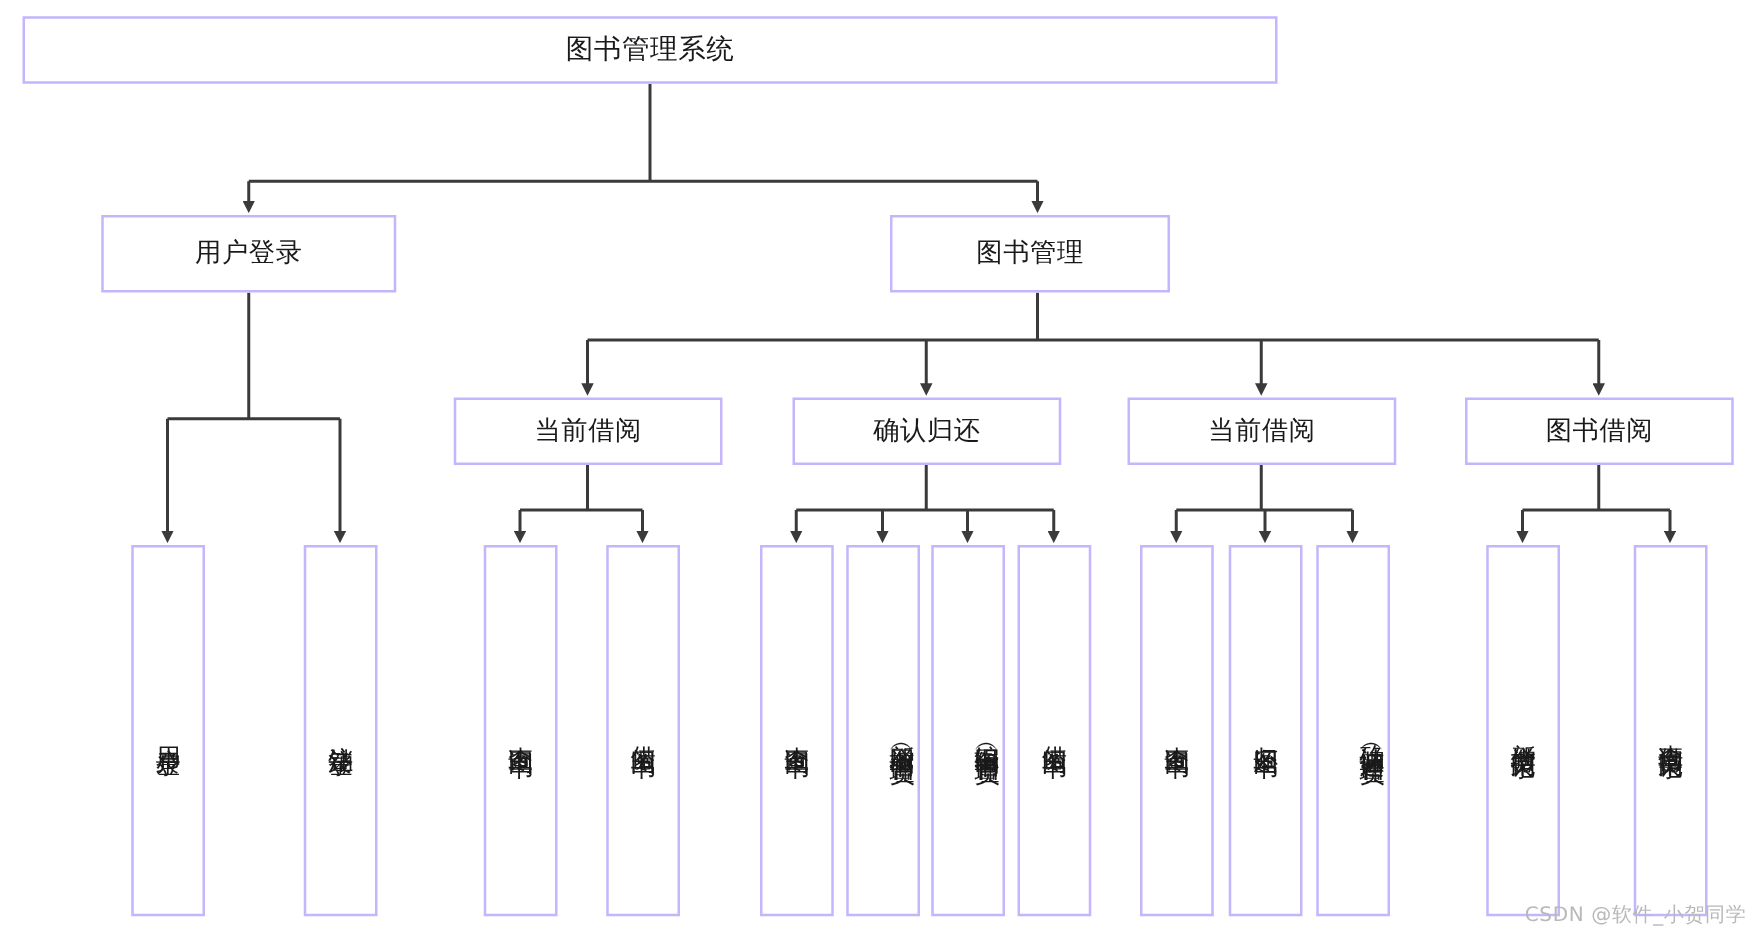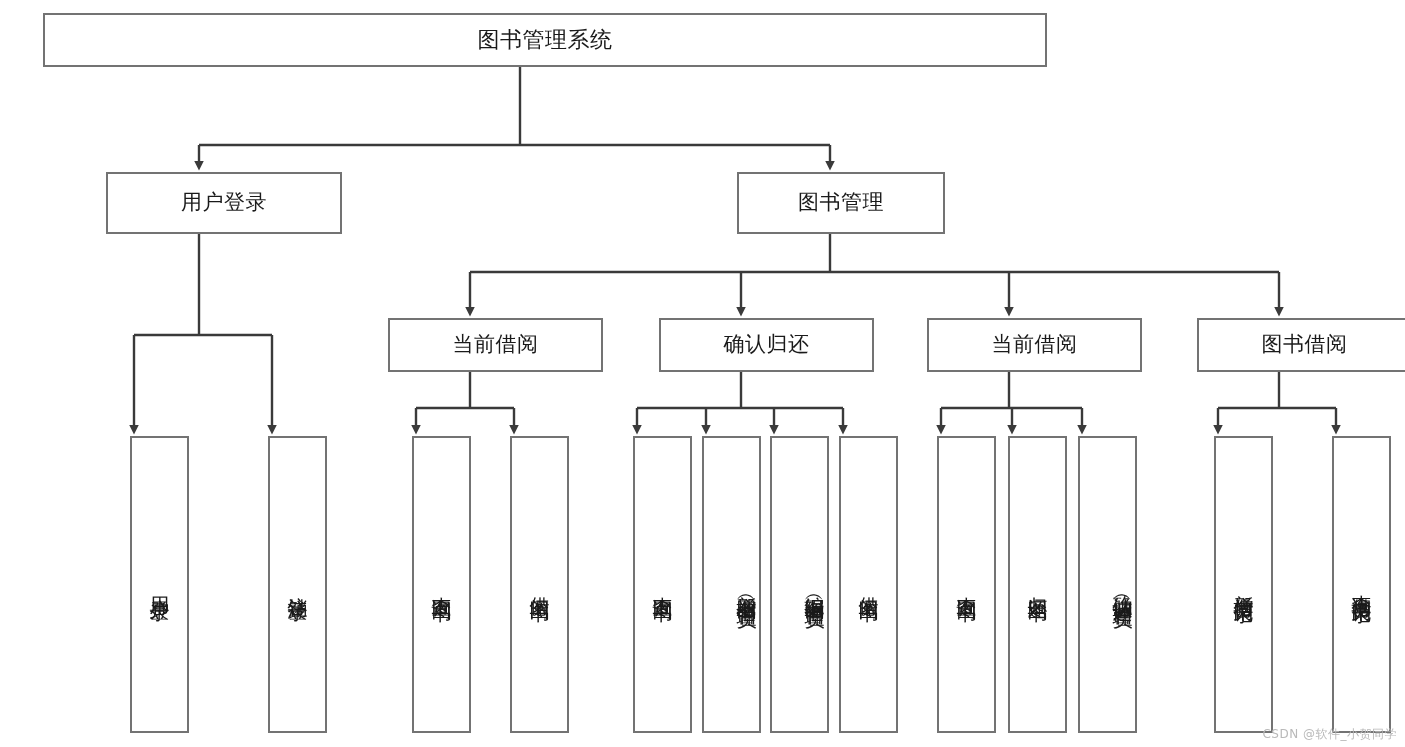--- a/index.html
+++ b/index.html
@@ -23,26 +23,25 @@
     left: 0;
     top: 0;
     width: 1405px;
     height: 747px;
     pointer-events: none;
   }
   .node {
     position: absolute;
     box-sizing: border-box;
     background: #ffffff;
-    border: 2px solid #737373;
+    border: 2px solid #c4b5fd;
     display: flex;
     align-items: center;
     justify-content: center;
     color: #1a1a1a;
-    margin-left: 25px;
   }
   .node-h {
     font-size: 21px;
     letter-spacing: 0.5px;
     line-height: 1.1;
     white-space: nowrap;
   }
   .node-root {
     font-size: 22px;
   }
@@ -58,21 +57,21 @@
     text-align: center;
   }
   .node-v.short {
     align-items: center;
     padding-top: 0;
   }
   .watermark {
     position: absolute;
     right: 8px;
     bottom: 4px;
-    font-size: 12px;
+    font-size: 16px;
     color: #b9b9b9;
     white-space: nowrap;
     letter-spacing: 0.5px;
   }
 </style>
 </head>
 <body>
 
 <div id="diagram-root">
 
@@ -119,21 +118,21 @@
       </g>
   </svg>
 
   <div id="nodes-layer">
       <div class="node node-h node-root" style="left: 18px; top: 13px; width: 1004px; height: 54px;">
         <span>图书管理系统</span>
       </div>
       <div class="node node-h" style="left: 81px; top: 172px; width: 236px; height: 62px;">
         <span>用户登录</span>
       </div>
-      <div class="node node-h" style="left: 712px; top: 172px; width: 208px; height: 62px;">
+      <div class="node node-h" style="left: 712px; top: 172px; width: 224px; height: 62px;">
         <span>图书管理</span>
       </div>
       <div class="node node-h" style="left: 363px; top: 318px; width: 215px; height: 54px;">
         <span>当前借阅</span>
       </div>
       <div class="node node-h" style="left: 634px; top: 318px; width: 215px; height: 54px;">
         <span>确认归还</span>
       </div>
       <div class="node node-h" style="left: 902px; top: 318px; width: 215px; height: 54px;">
         <span>当前借阅</span>

